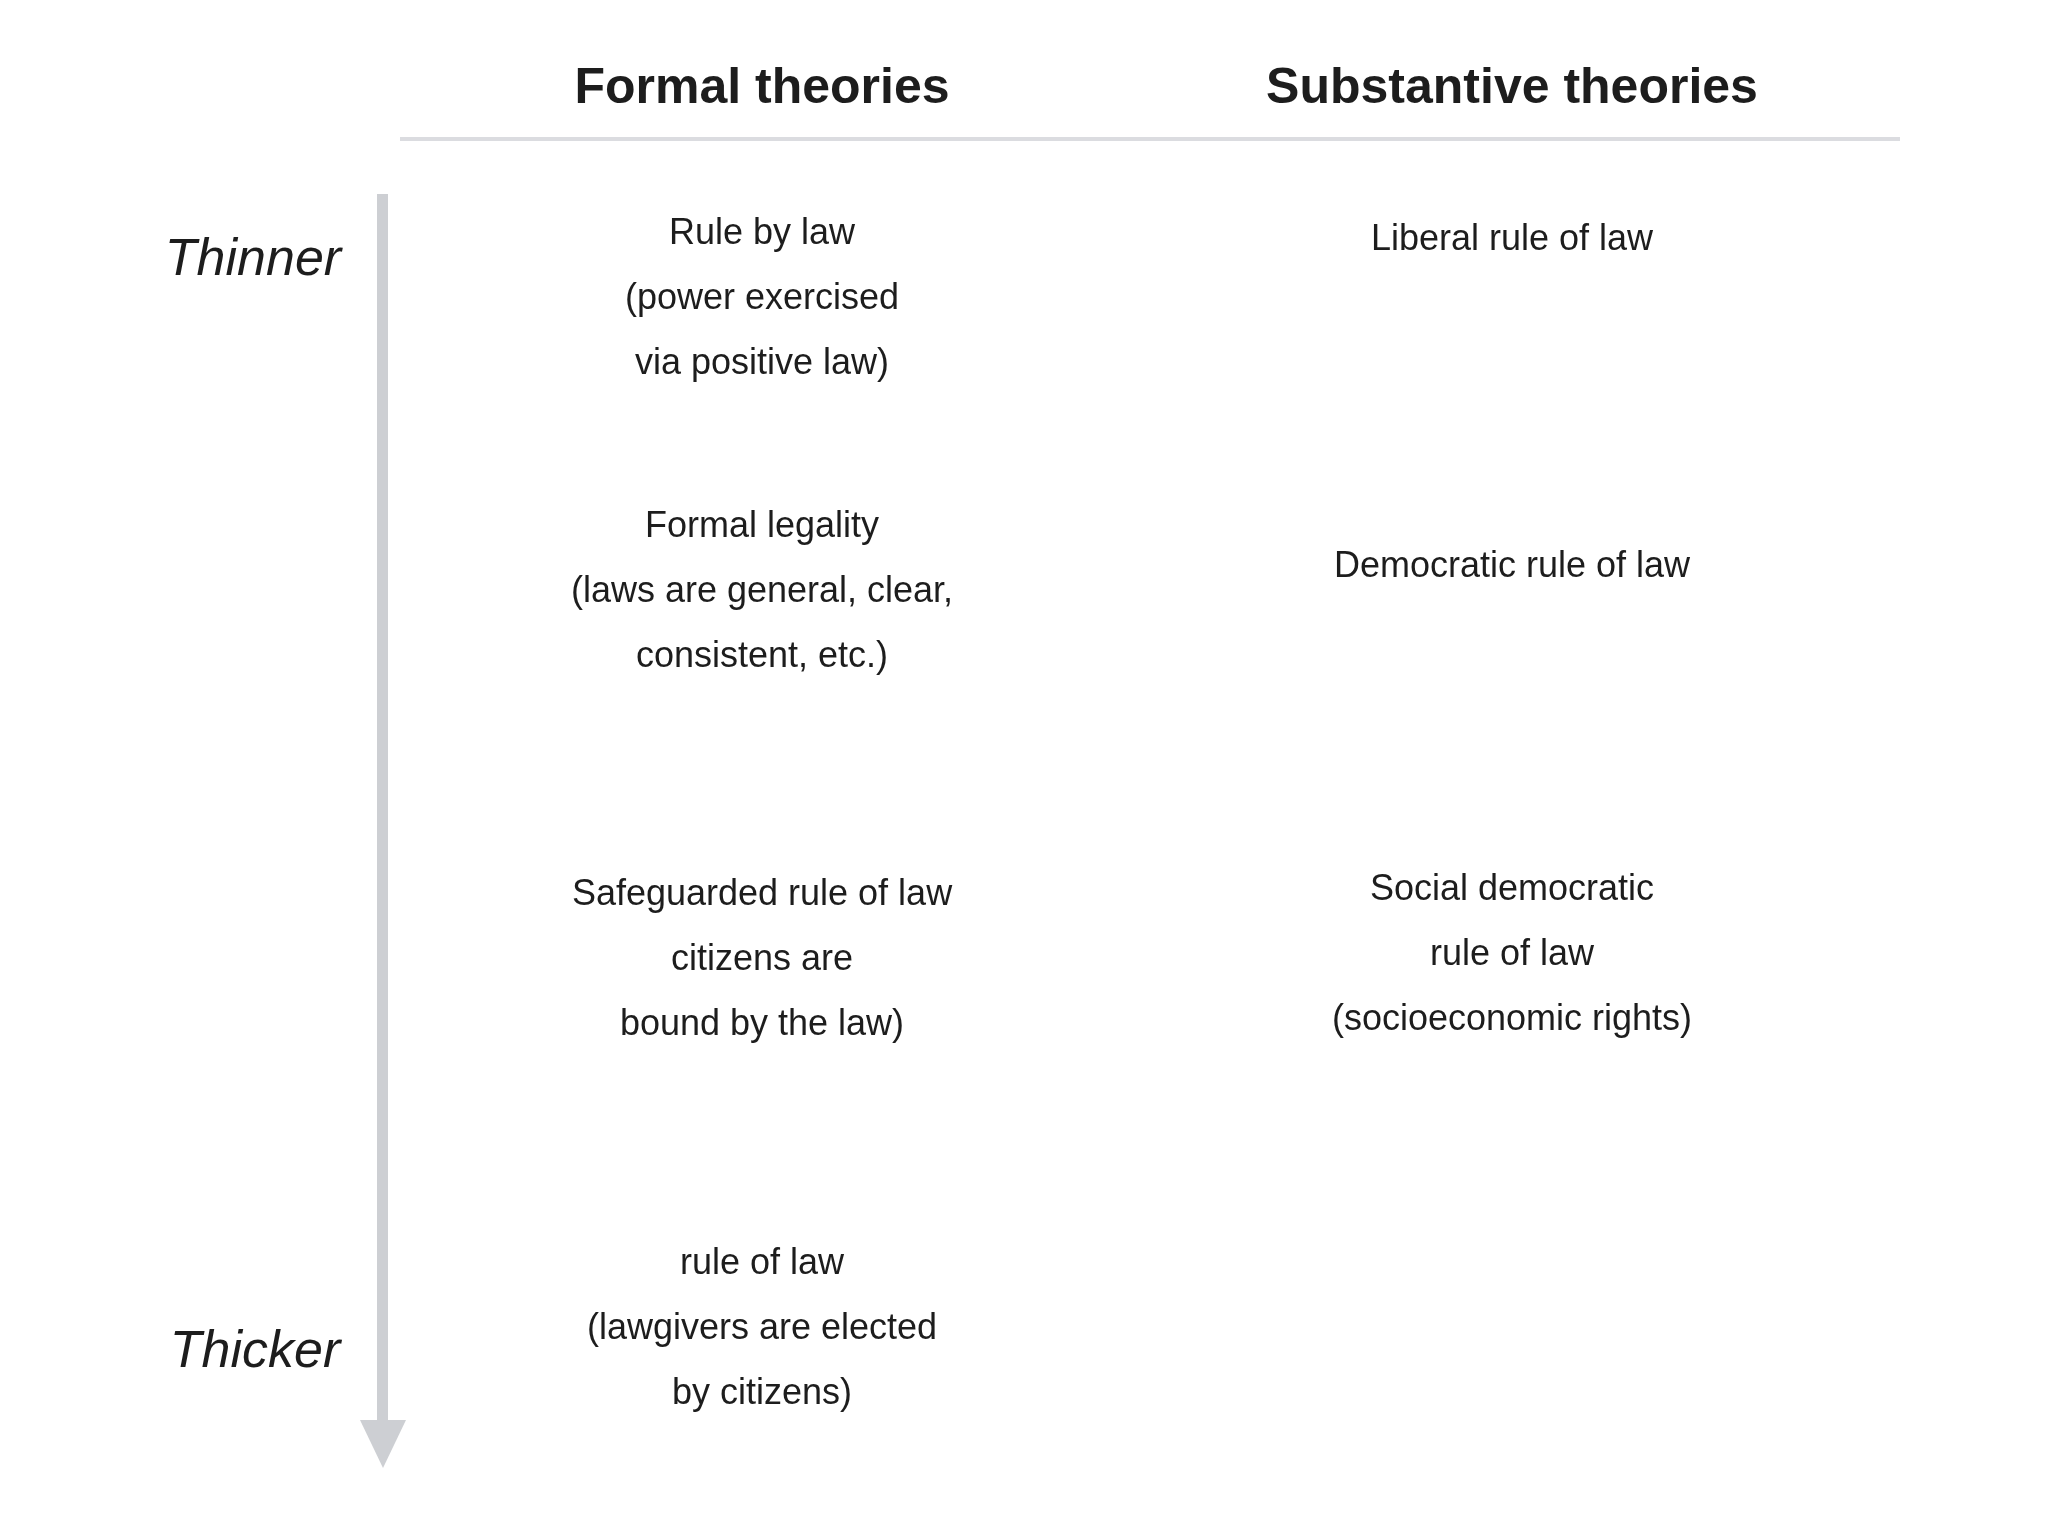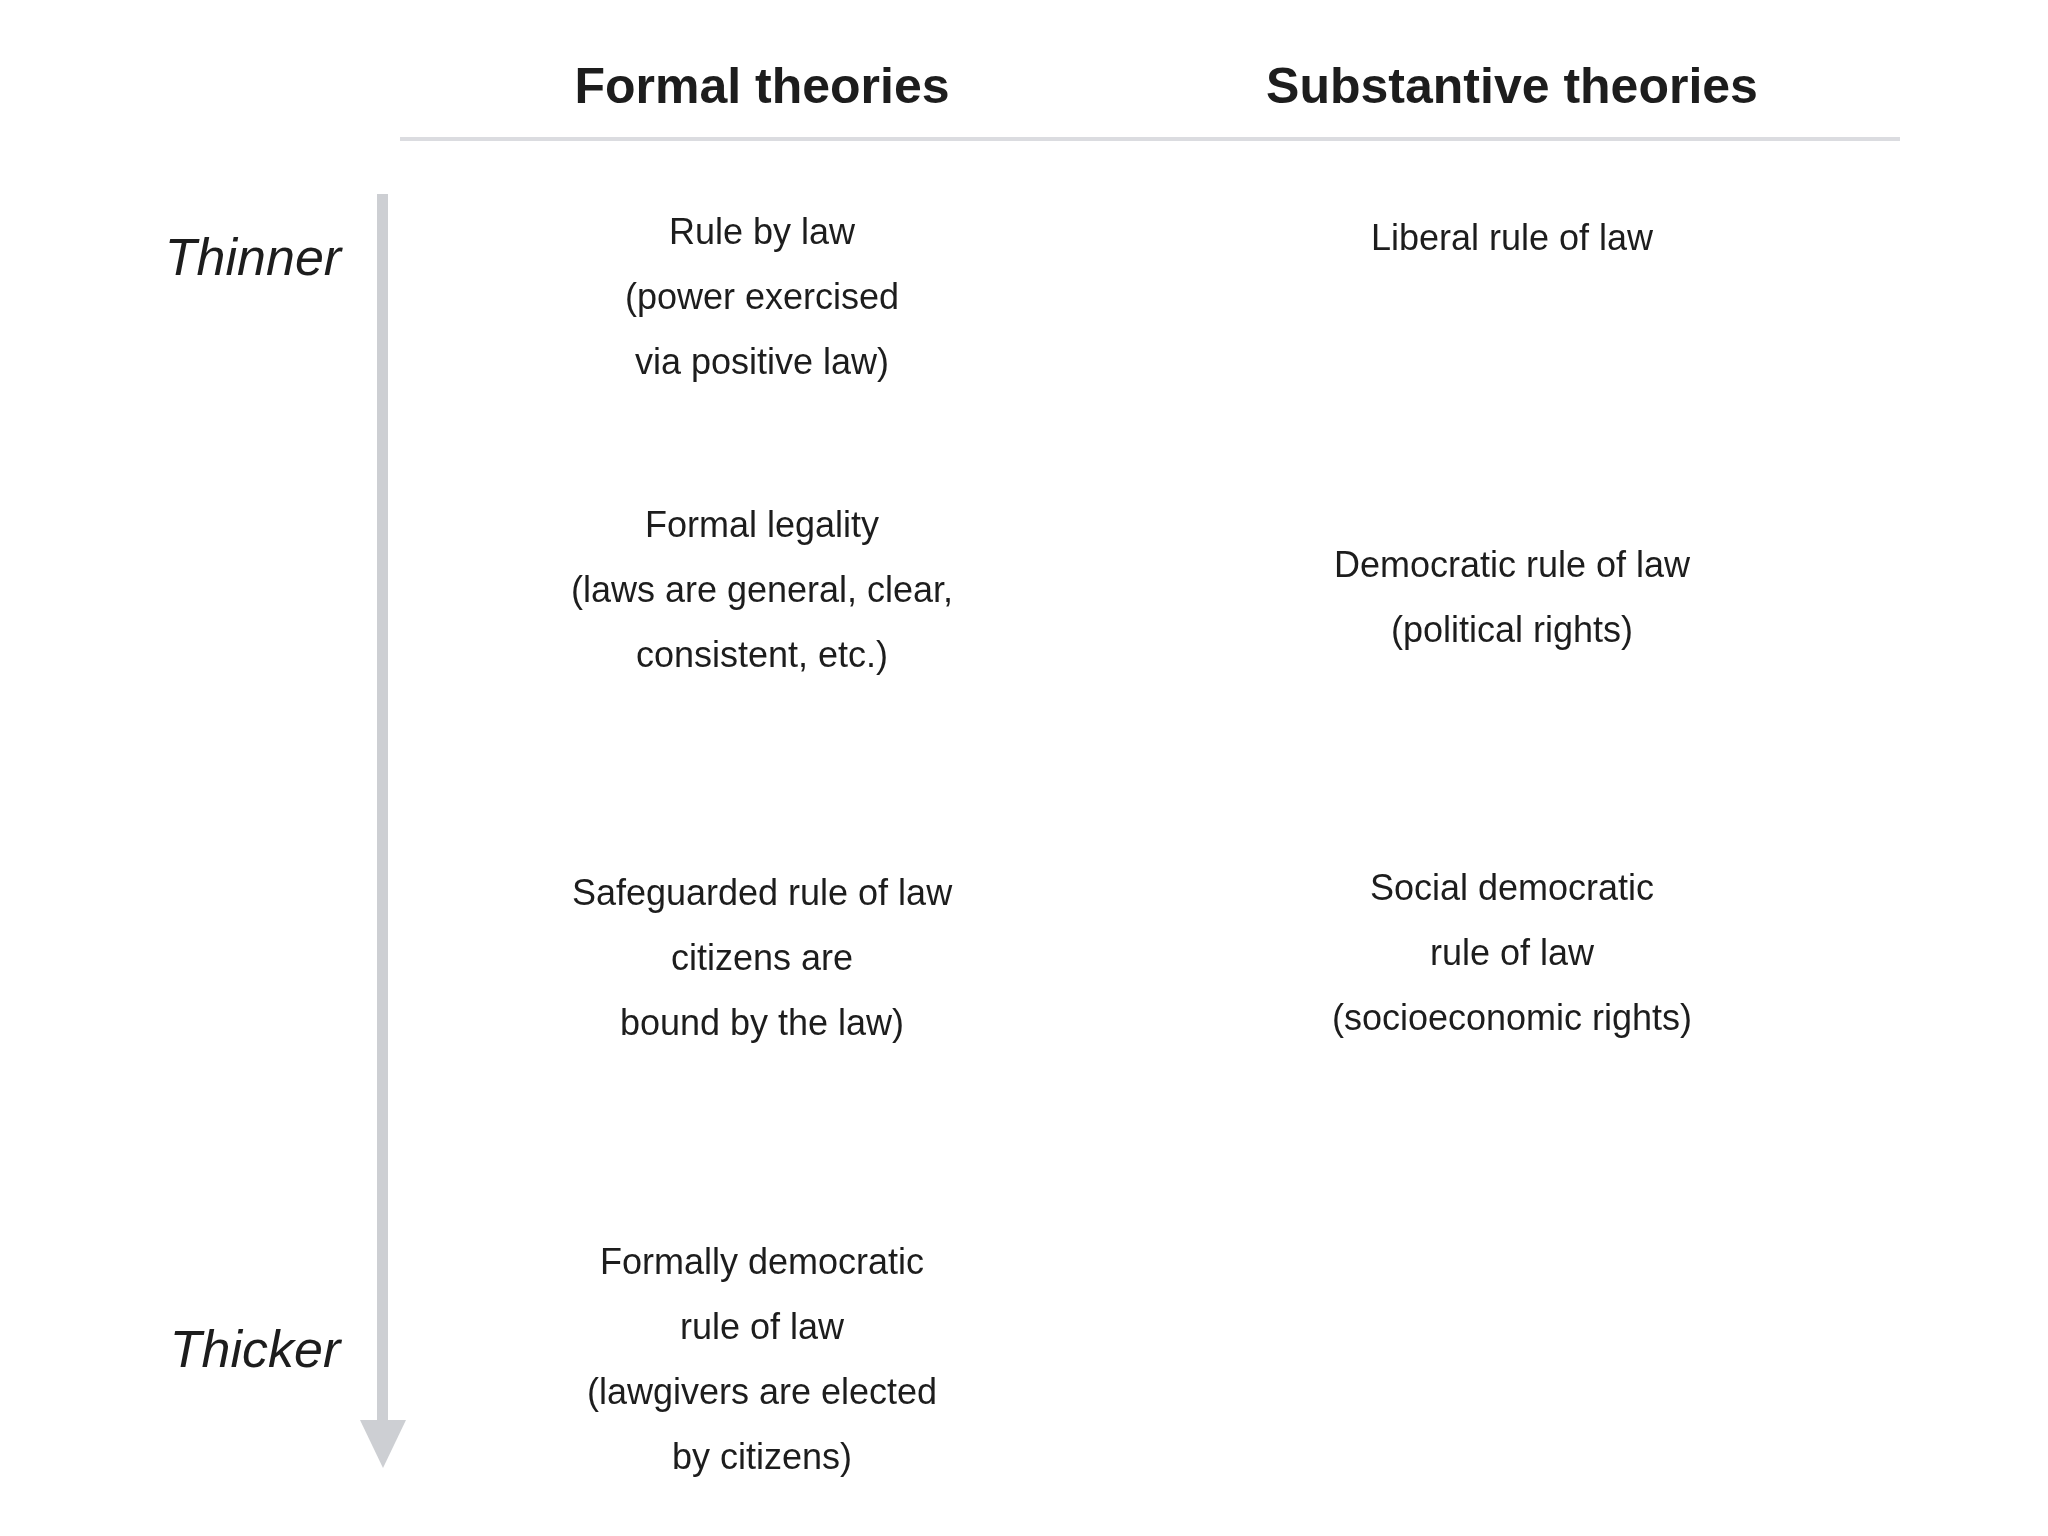--- a/index.html
+++ b/index.html
@@ -106,31 +106,29 @@
         <div>Formal legality</div>
         <div>(laws are general, clear,</div>
         <div>consistent, etc.)</div>
       </div>
       <div class="theory-block col-0" style="top: 860px;">
         <div>Safeguarded rule of law</div>
         <div>citizens are</div>
         <div>bound by the law)</div>
       </div>
       <div class="theory-block col-0" style="top: 1229px;">
-        <div>Formally democratic</div>
         <div>rule of law</div>
         <div>(lawgivers are elected</div>
         <div>by citizens)</div>
       </div>
       <div class="theory-block col-1" style="top: 205px;">
         <div>Liberal rule of law</div>
       </div>
       <div class="theory-block col-1" style="top: 532px;">
         <div>Democratic rule of law</div>
-        <div>(political rights)</div>
       </div>
       <div class="theory-block col-1" style="top: 855px;">
         <div>Social democratic</div>
         <div>rule of law</div>
         <div>(socioeconomic rights)</div>
       </div>
     </div>
 
 </div>
 

